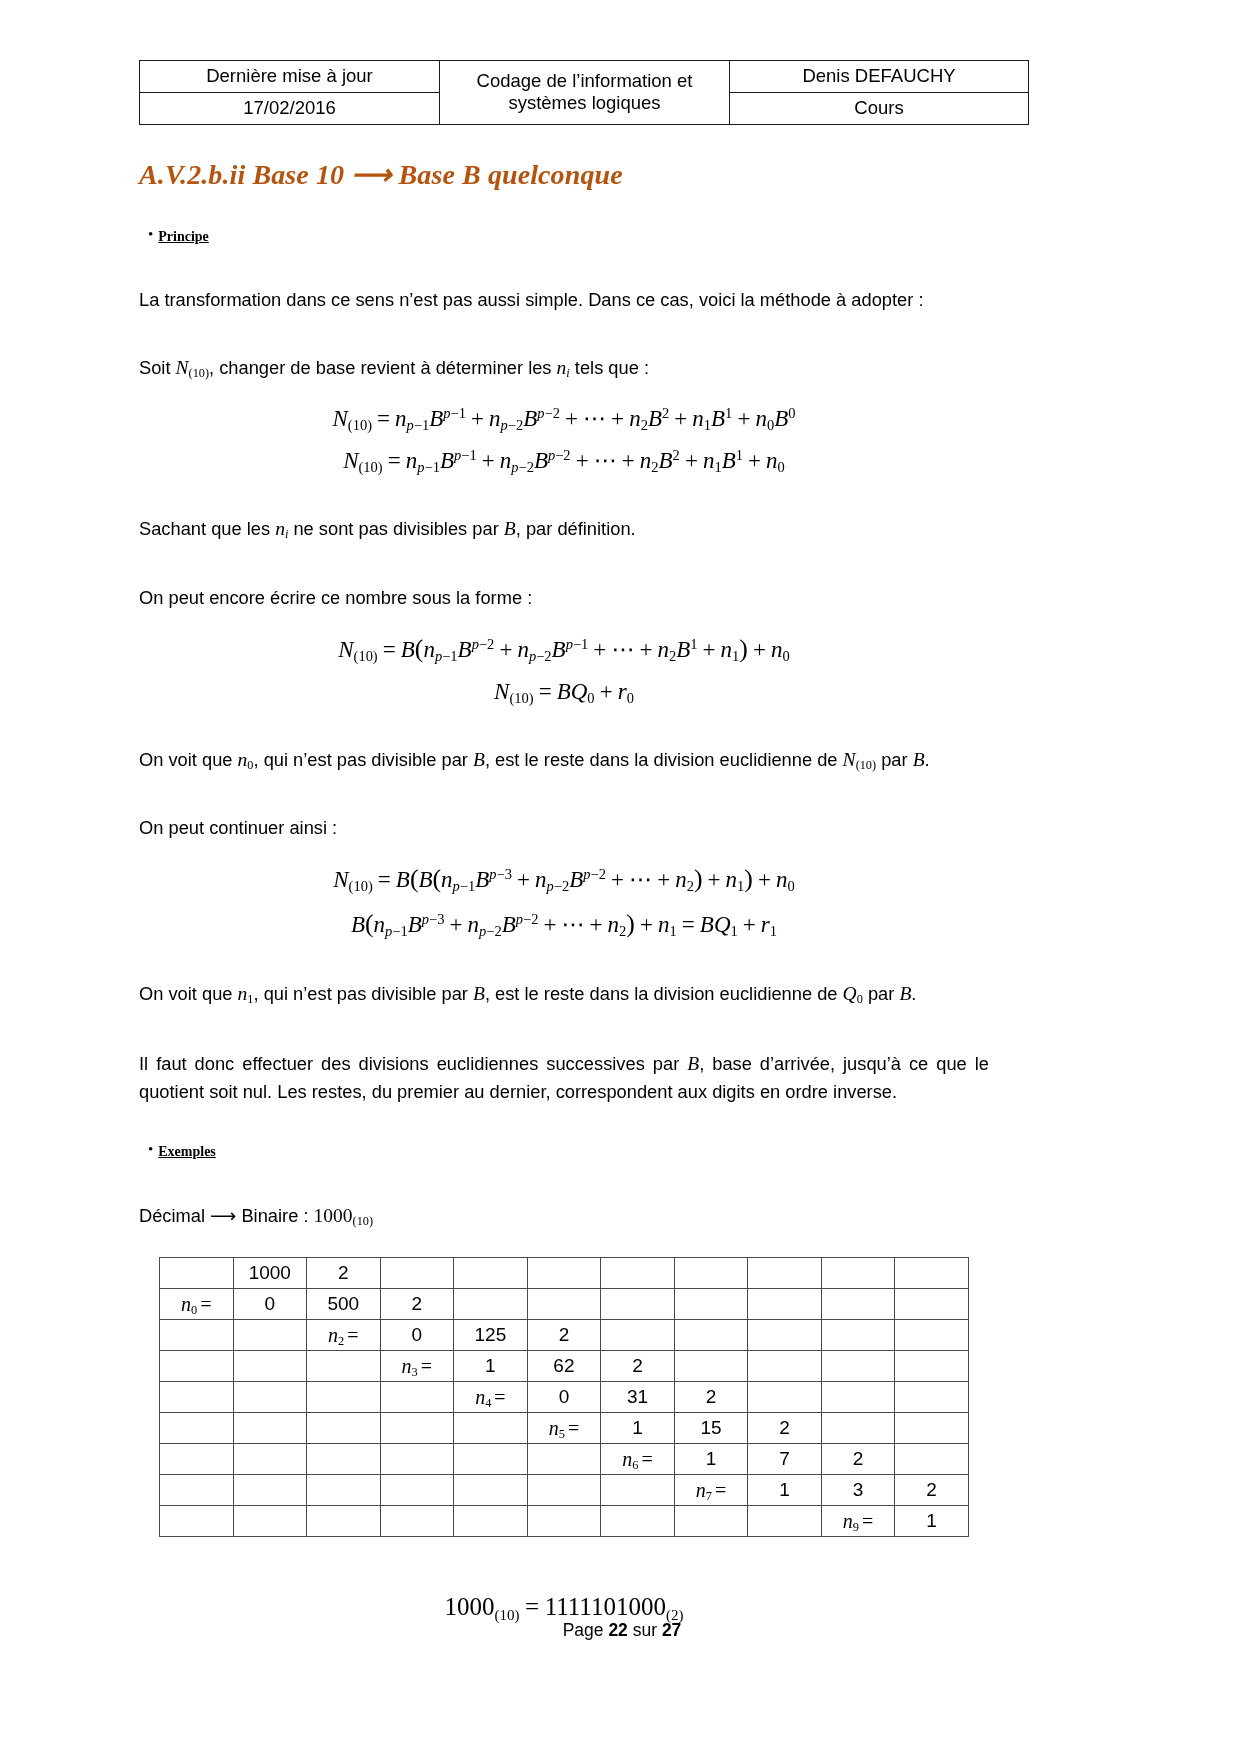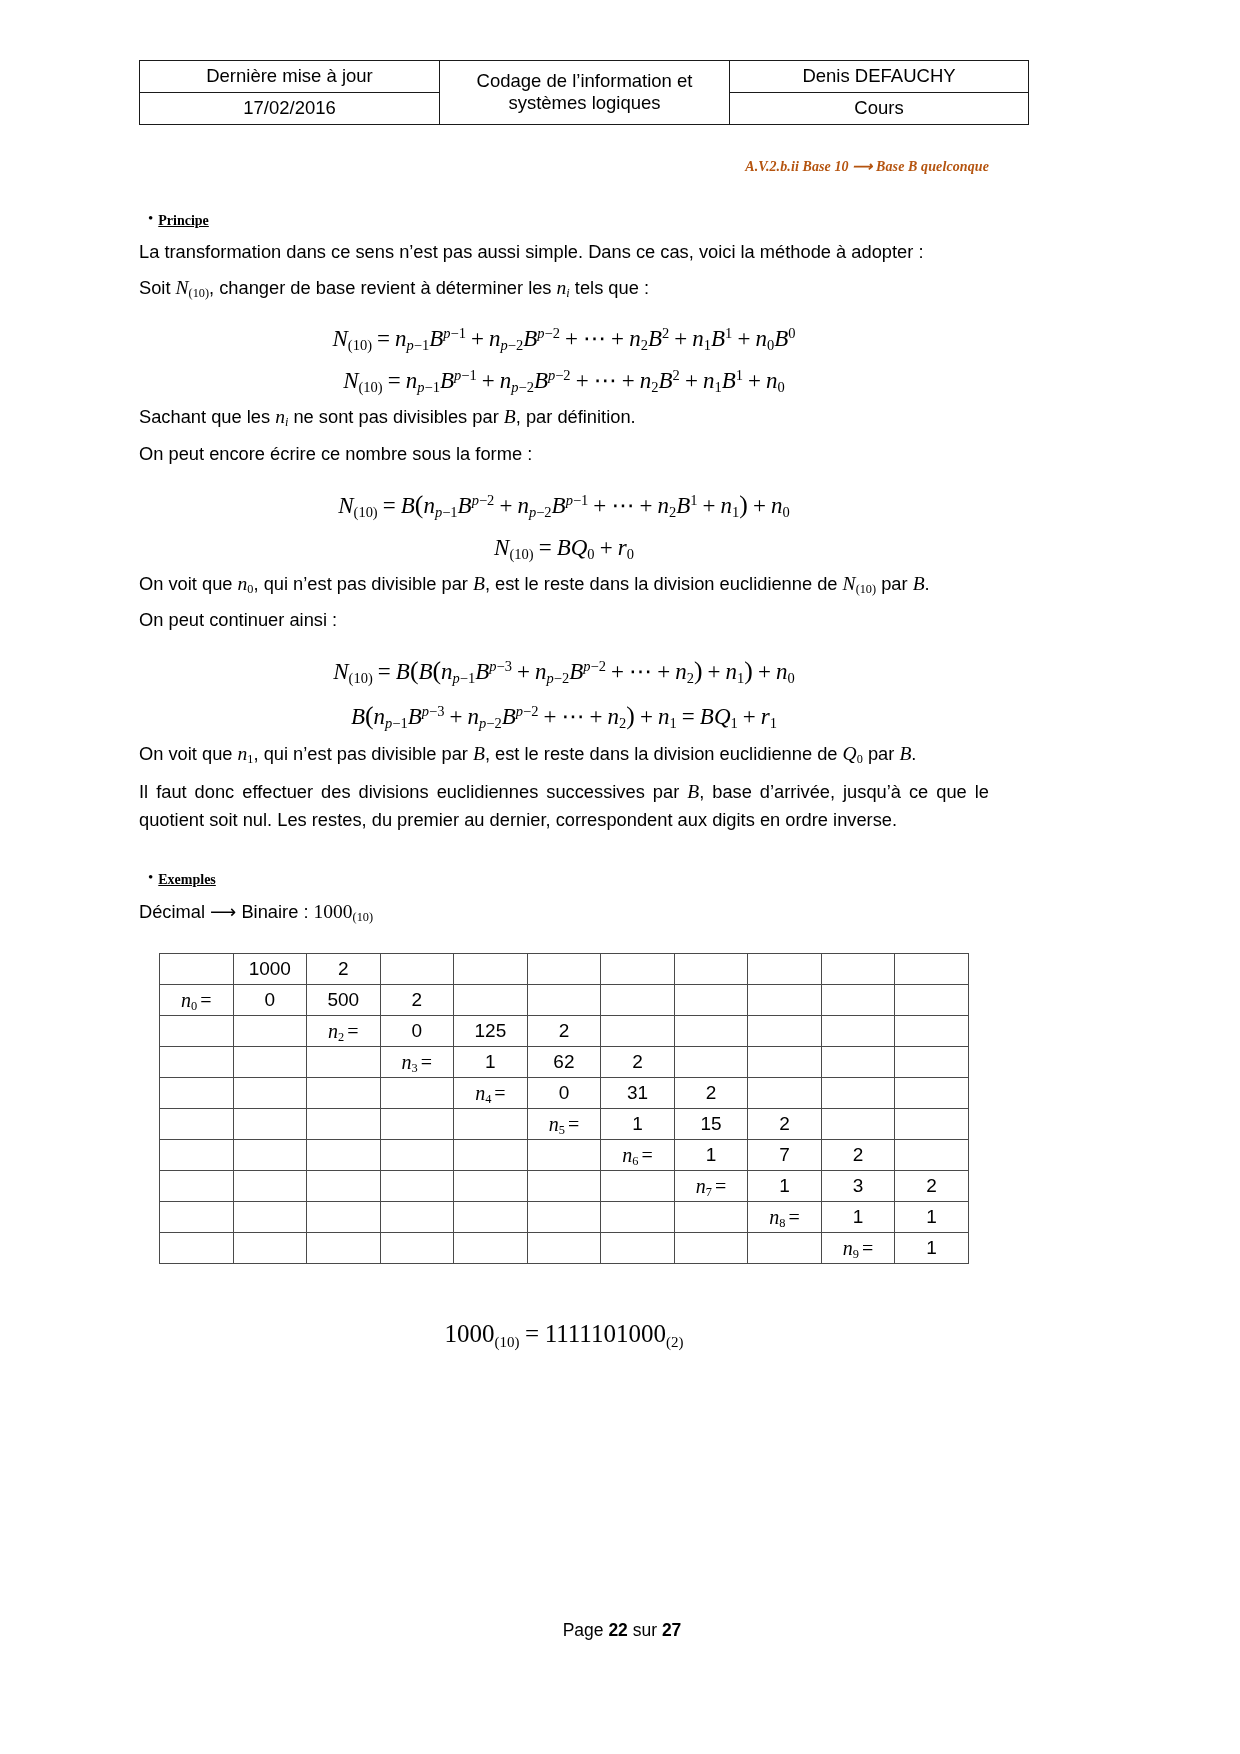--- a/index.html
+++ b/index.html
@@ -50,24 +50,23 @@
   td.hdr-mid {
     vertical-align: middle;
   }
 
   
   .section-title {
     color: #b5540f;
     font-family: "Liberation Serif", serif;
     font-weight: bold;
     font-style: italic;
-    font-size: 14px;
+    font-size: 28px;
     margin: 33px 0 0 0;
     letter-spacing: 0.1px;
-    text-align: right;
   }
   .bullet-head {
     margin: 33px 0 0 9px;
     font-size: 19px;
     font-family: "Liberation Serif", serif;
   }
   .bullet-head .dot {
     font-size: 15px;
     vertical-align: 2px;
     margin-right: 5px;
@@ -76,21 +75,21 @@
     font-weight: bold;
     text-decoration: underline;
     font-family: "Liberation Serif", serif;
     font-size: 14px;
   }
 
   
   p.para {
     font-size: 18.3px;
     line-height: 1.52;
-    margin: 8px 0 0 0;
+    margin: 40px 0 0 0;
     text-align: justify;
     font-family: "Liberation Sans", sans-serif;
   }
 
   
   .math {
     font-family: "Liberation Serif", serif;
     text-align: center;
     font-size: 23px;
     margin: 22px 0 0 0;
@@ -355,33 +354,20 @@
             </tr>
             <tr>
               <td></td>
               <td></td>
               <td></td>
               <td></td>
               <td></td>
               <td></td>
               <td></td>
               <td></td>
-              <td class="nlabel">n<sub>8</sub><span class="eqs">=</span></td>
-              <td>1</td>
-              <td>1</td>
-            </tr>
-            <tr>
-              <td></td>
-              <td></td>
-              <td></td>
-              <td></td>
-              <td></td>
-              <td></td>
-              <td></td>
-              <td></td>
               <td></td>
               <td class="nlabel">n<sub>9</sub><span class="eqs">=</span></td>
               <td>1</td>
             </tr>
           </tbody>
       </table>
     </div>
 
     <div class="result-eq">
       <span>1000</span><sub>(10)</sub><span class="op">=</span><span>1111101000</span><sub>(2)</sub>

